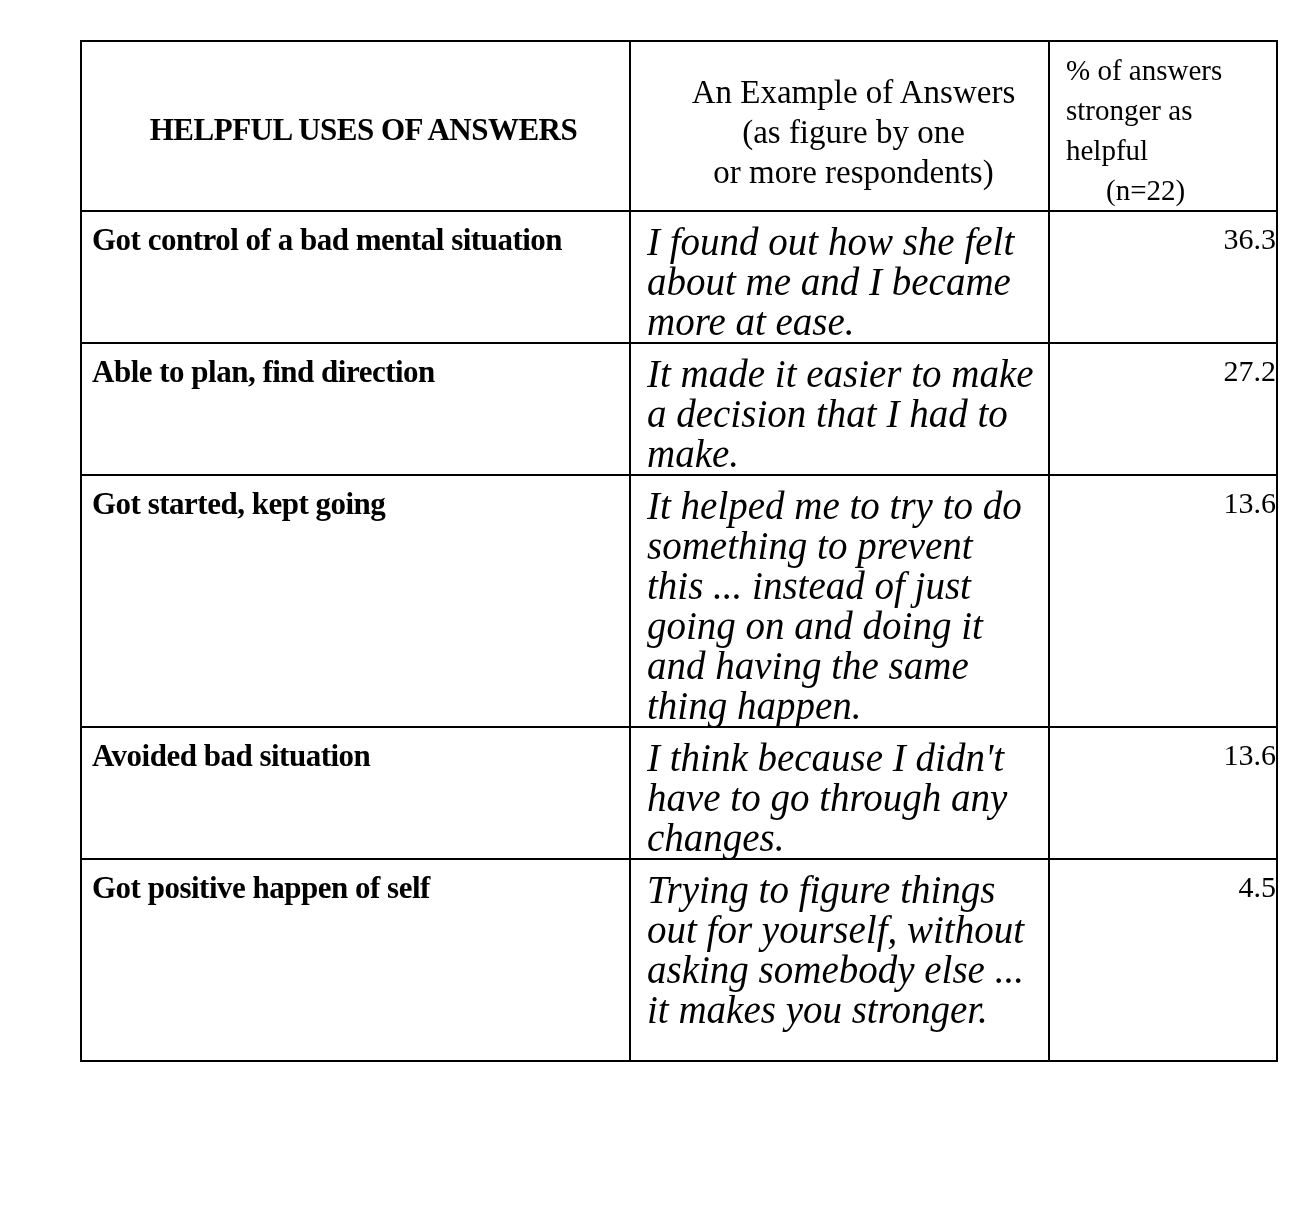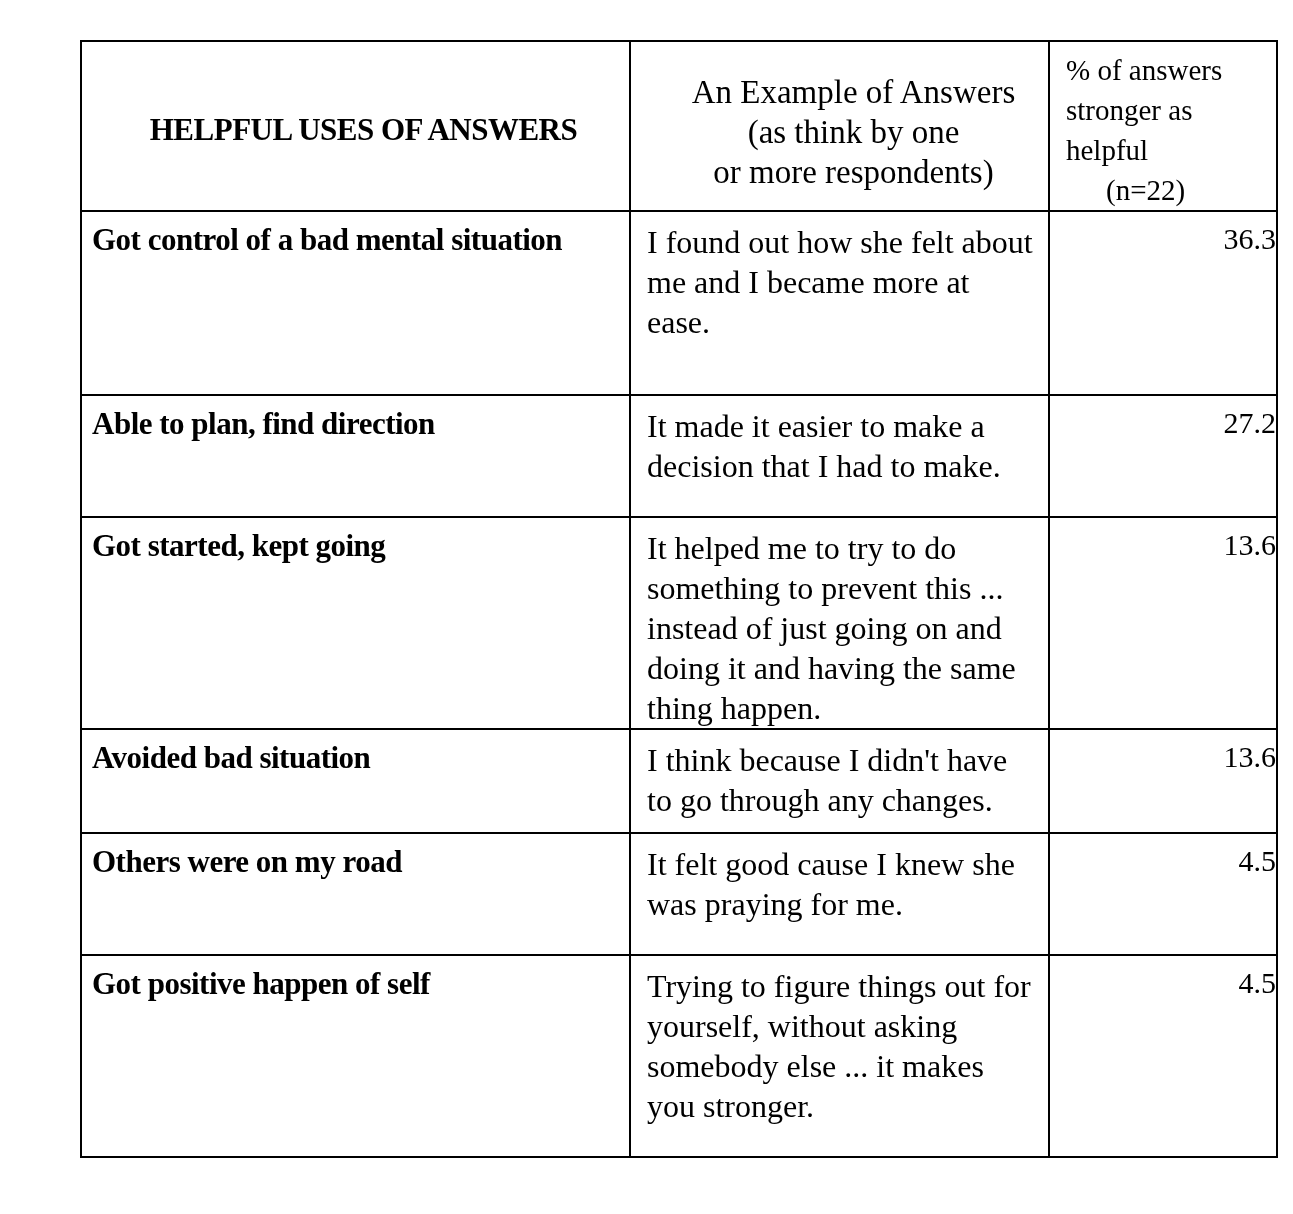--- a/index.html
+++ b/index.html
@@ -6,71 +6,66 @@
     body { width: 1293px; height: 1214px; position: relative; font-family: "Liberation Serif", "DejaVu Serif", serif; color: #000; }
     table.t { position: absolute; left: 80px; top: 40px; width: 1196px; border-collapse: collapse; table-layout: fixed; }
     table.t td, table.t th { border: 2px solid #000; padding: 0; vertical-align: top; }
     col.c1 { width: 549px; } col.c2 { width: 419px; } col.c3 { width: 228px; }
     .h1 { vertical-align: middle !important; font-weight: bold; font-size: 31px; padding-left: 16px !important; padding-top: 8px !important; letter-spacing: -0.5px; text-align: center; }
     .h2 { text-align: center; font-weight: normal; font-size: 33px; line-height: 40px; padding: 30px 0 0 28px !important; vertical-align: top; }
     .h3 { text-align: left; font-weight: normal; font-size: 29px; line-height: 40px; padding: 8px 0 0 16px !important; border-radius: 16px; }
     .h3 .n { display: block; padding-left: 40px; }
     tr.hdr { height: 170px; }
     .cat { font-weight: bold; font-size: 31px; padding: 10px 0 0 10px !important; letter-spacing: -0.5px; }
-    .ex { font-size: 32px; line-height: 40px; padding: 10px 10px 0 16px !important; }
+    .ex { font-style: italic; font-size: 39px; line-height: 40px; padding: 10px 10px 0 16px !important; }
     .pct { text-align: right; font-size: 30px; padding-top: 10px !important; }
   </style>
 </head>
 <body>
 
 <table class="t">
   <colgroup>
       <col class="c1">
       <col class="c2">
       <col class="c3">
     </colgroup>
   <tbody>
       <tr class="hdr">
     <td class="h1">HELPFUL USES OF ANSWERS</td>
     <td class="h2">
       <div>An Example of Answers</div>
-      <div>(as think by one</div>
+      <div>(as figure by one</div>
       <div>or more respondents)</div>
     </td>
     <td class="h3">
       <div>% of answers</div>
       <div>stronger as</div>
       <div>helpful</div>
       <span class="n">(n=22)</span>
     </td>
   </tr>
-  <tr style="height:184px">
+  <tr style="height:132px">
     <td class="cat">Got control of a bad mental situation</td>
     <td class="ex">I found out how she felt about me and I became more at ease.</td>
     <td class="pct">36.3</td>
   </tr>
   <tr style="height:122px">
     <td class="cat">Able to plan, find direction</td>
     <td class="ex">It made it easier to make a decision that I had to make.</td>
     <td class="pct">27.2</td>
   </tr>
   <tr style="height:184px">
     <td class="cat">Got started, kept going</td>
     <td class="ex">It helped me to try to do something to prevent this ... instead of just going on and doing it and having the same thing happen.</td>
     <td class="pct">13.6</td>
   </tr>
   <tr style="height:104px">
     <td class="cat">Avoided bad situation</td>
     <td class="ex">I think because I didn't have to go through any changes.</td>
     <td class="pct">13.6</td>
   </tr>
-  <tr style="height:122px">
-    <td class="cat">Others were on my road</td>
-    <td class="ex">It felt good cause I knew she was praying for me.</td>
-    <td class="pct">4.5</td>
-  </tr>
   <tr style="height:202px">
     <td class="cat">Got positive happen of self</td>
     <td class="ex">Trying to figure things out for yourself, without asking somebody else ... it makes you stronger.</td>
     <td class="pct">4.5</td>
   </tr>
 </tbody>
   </table>
 
 </body></html>

